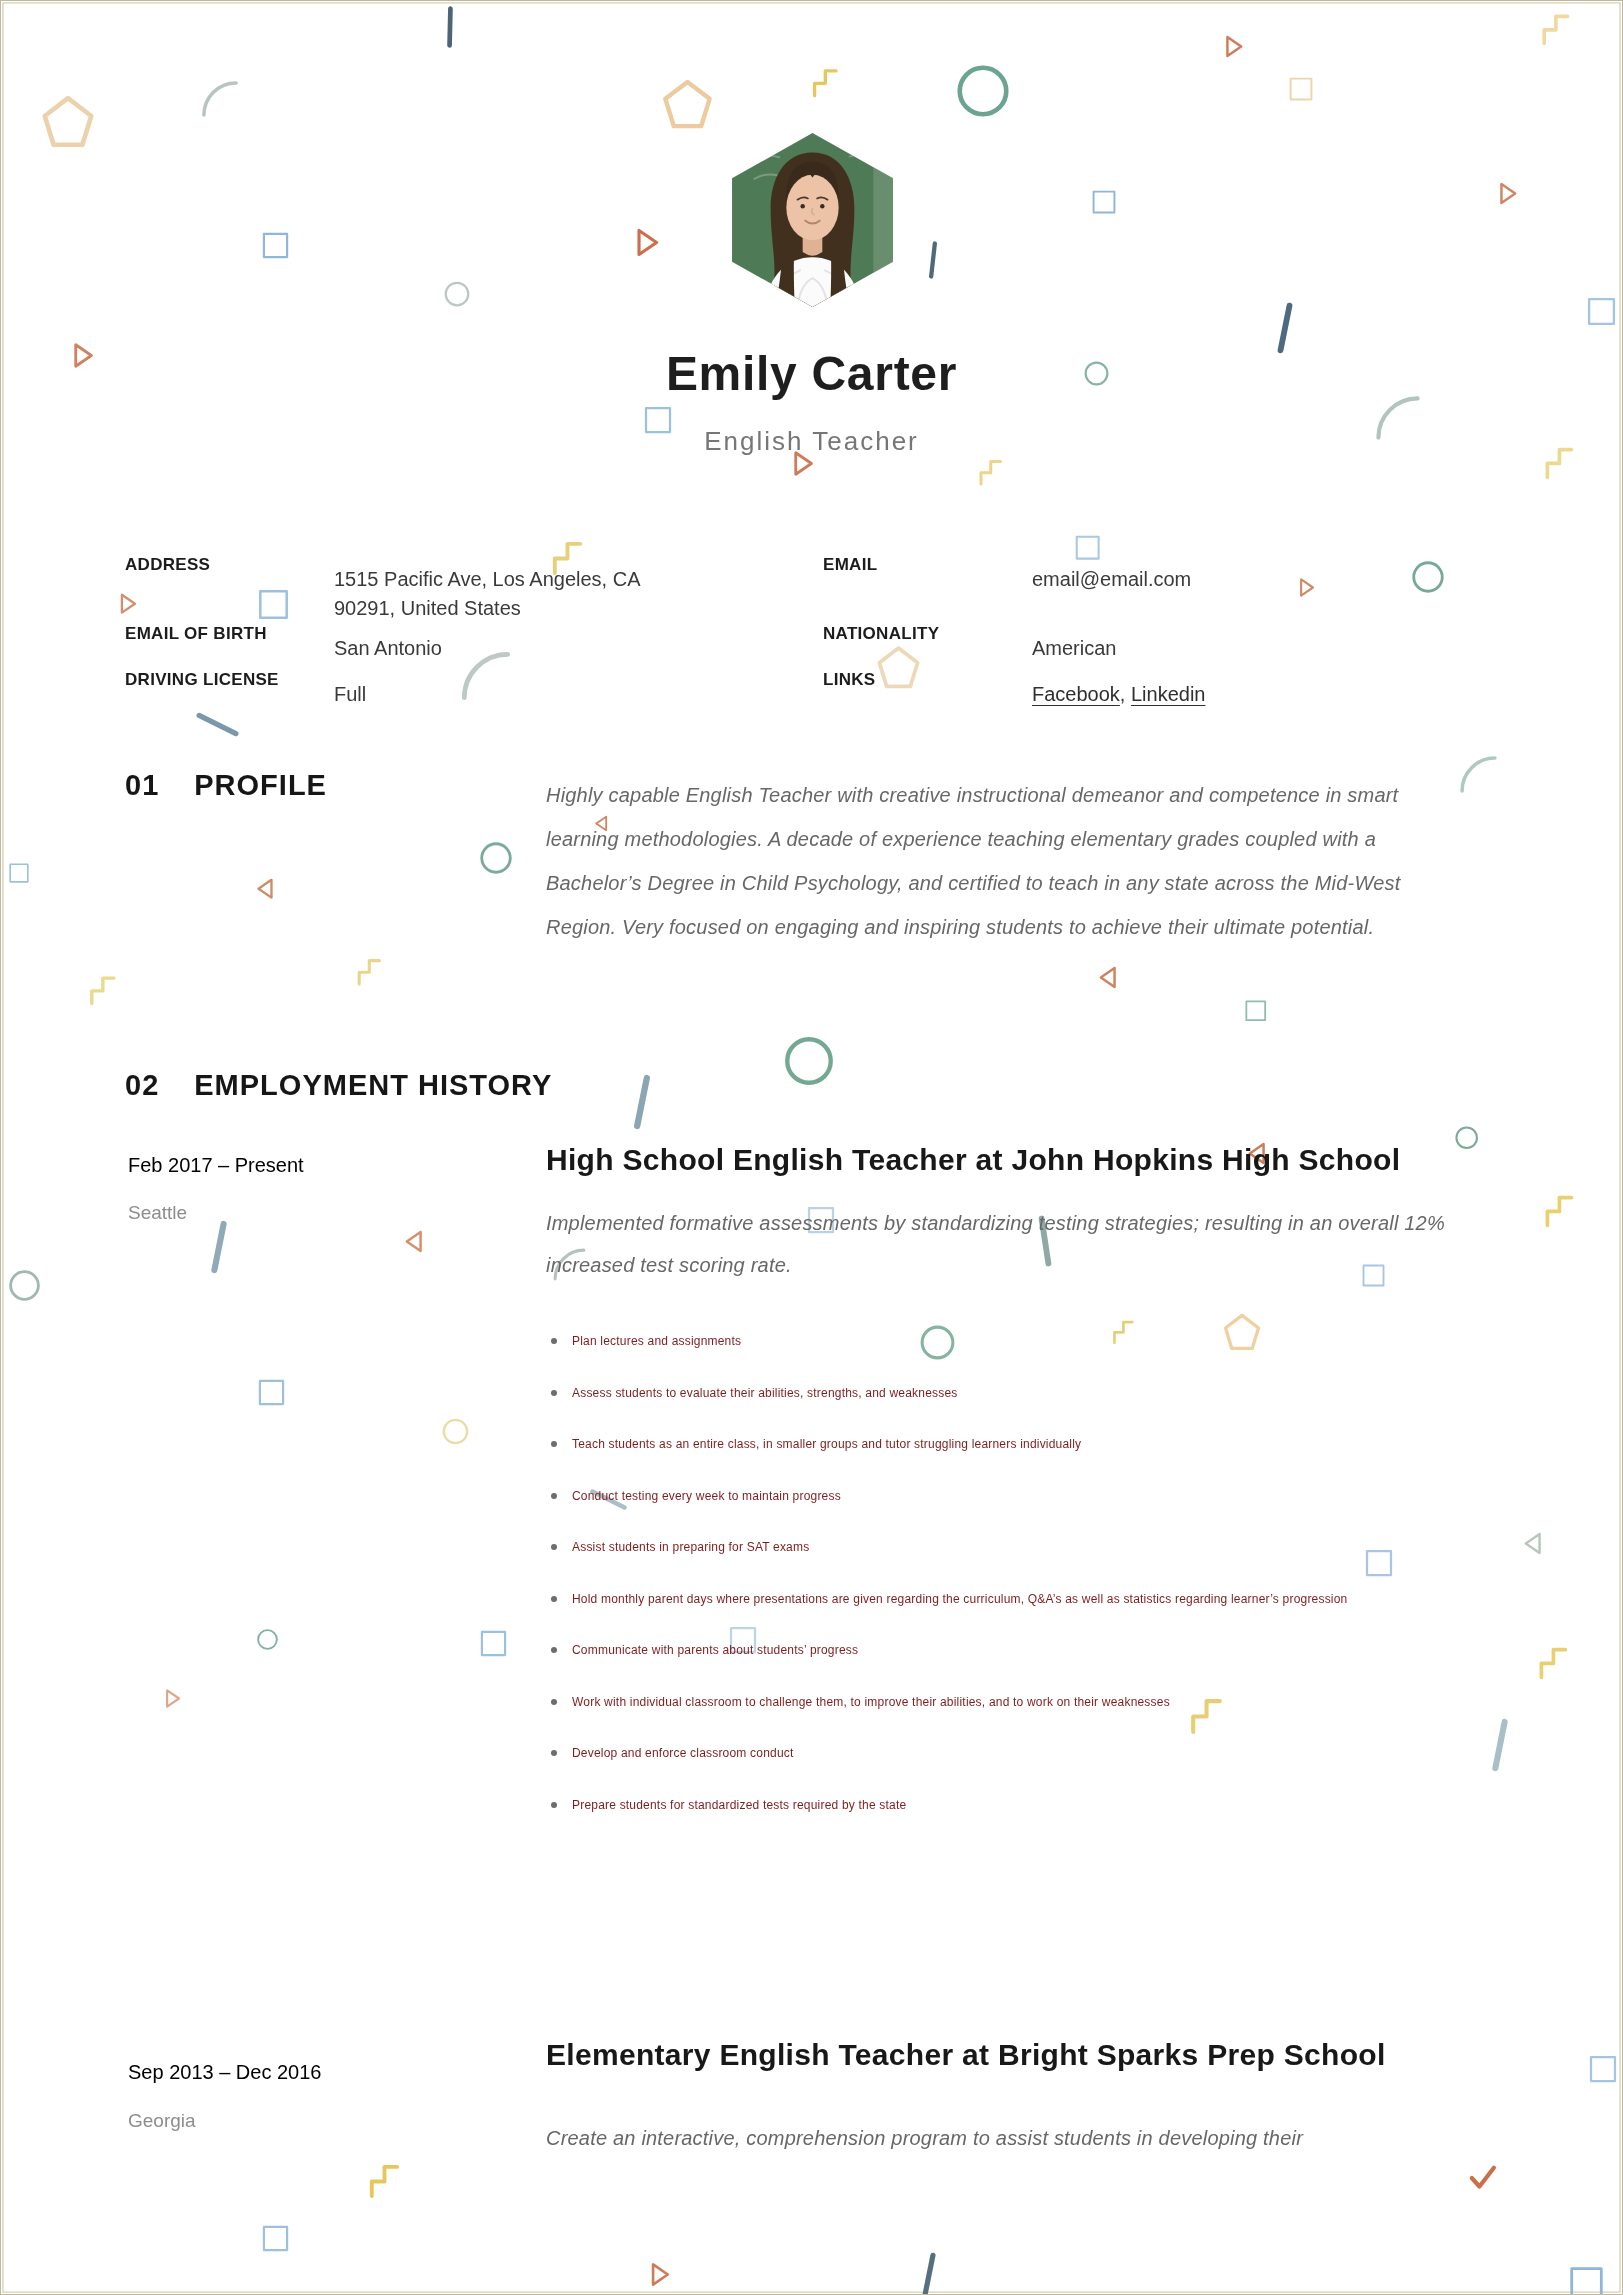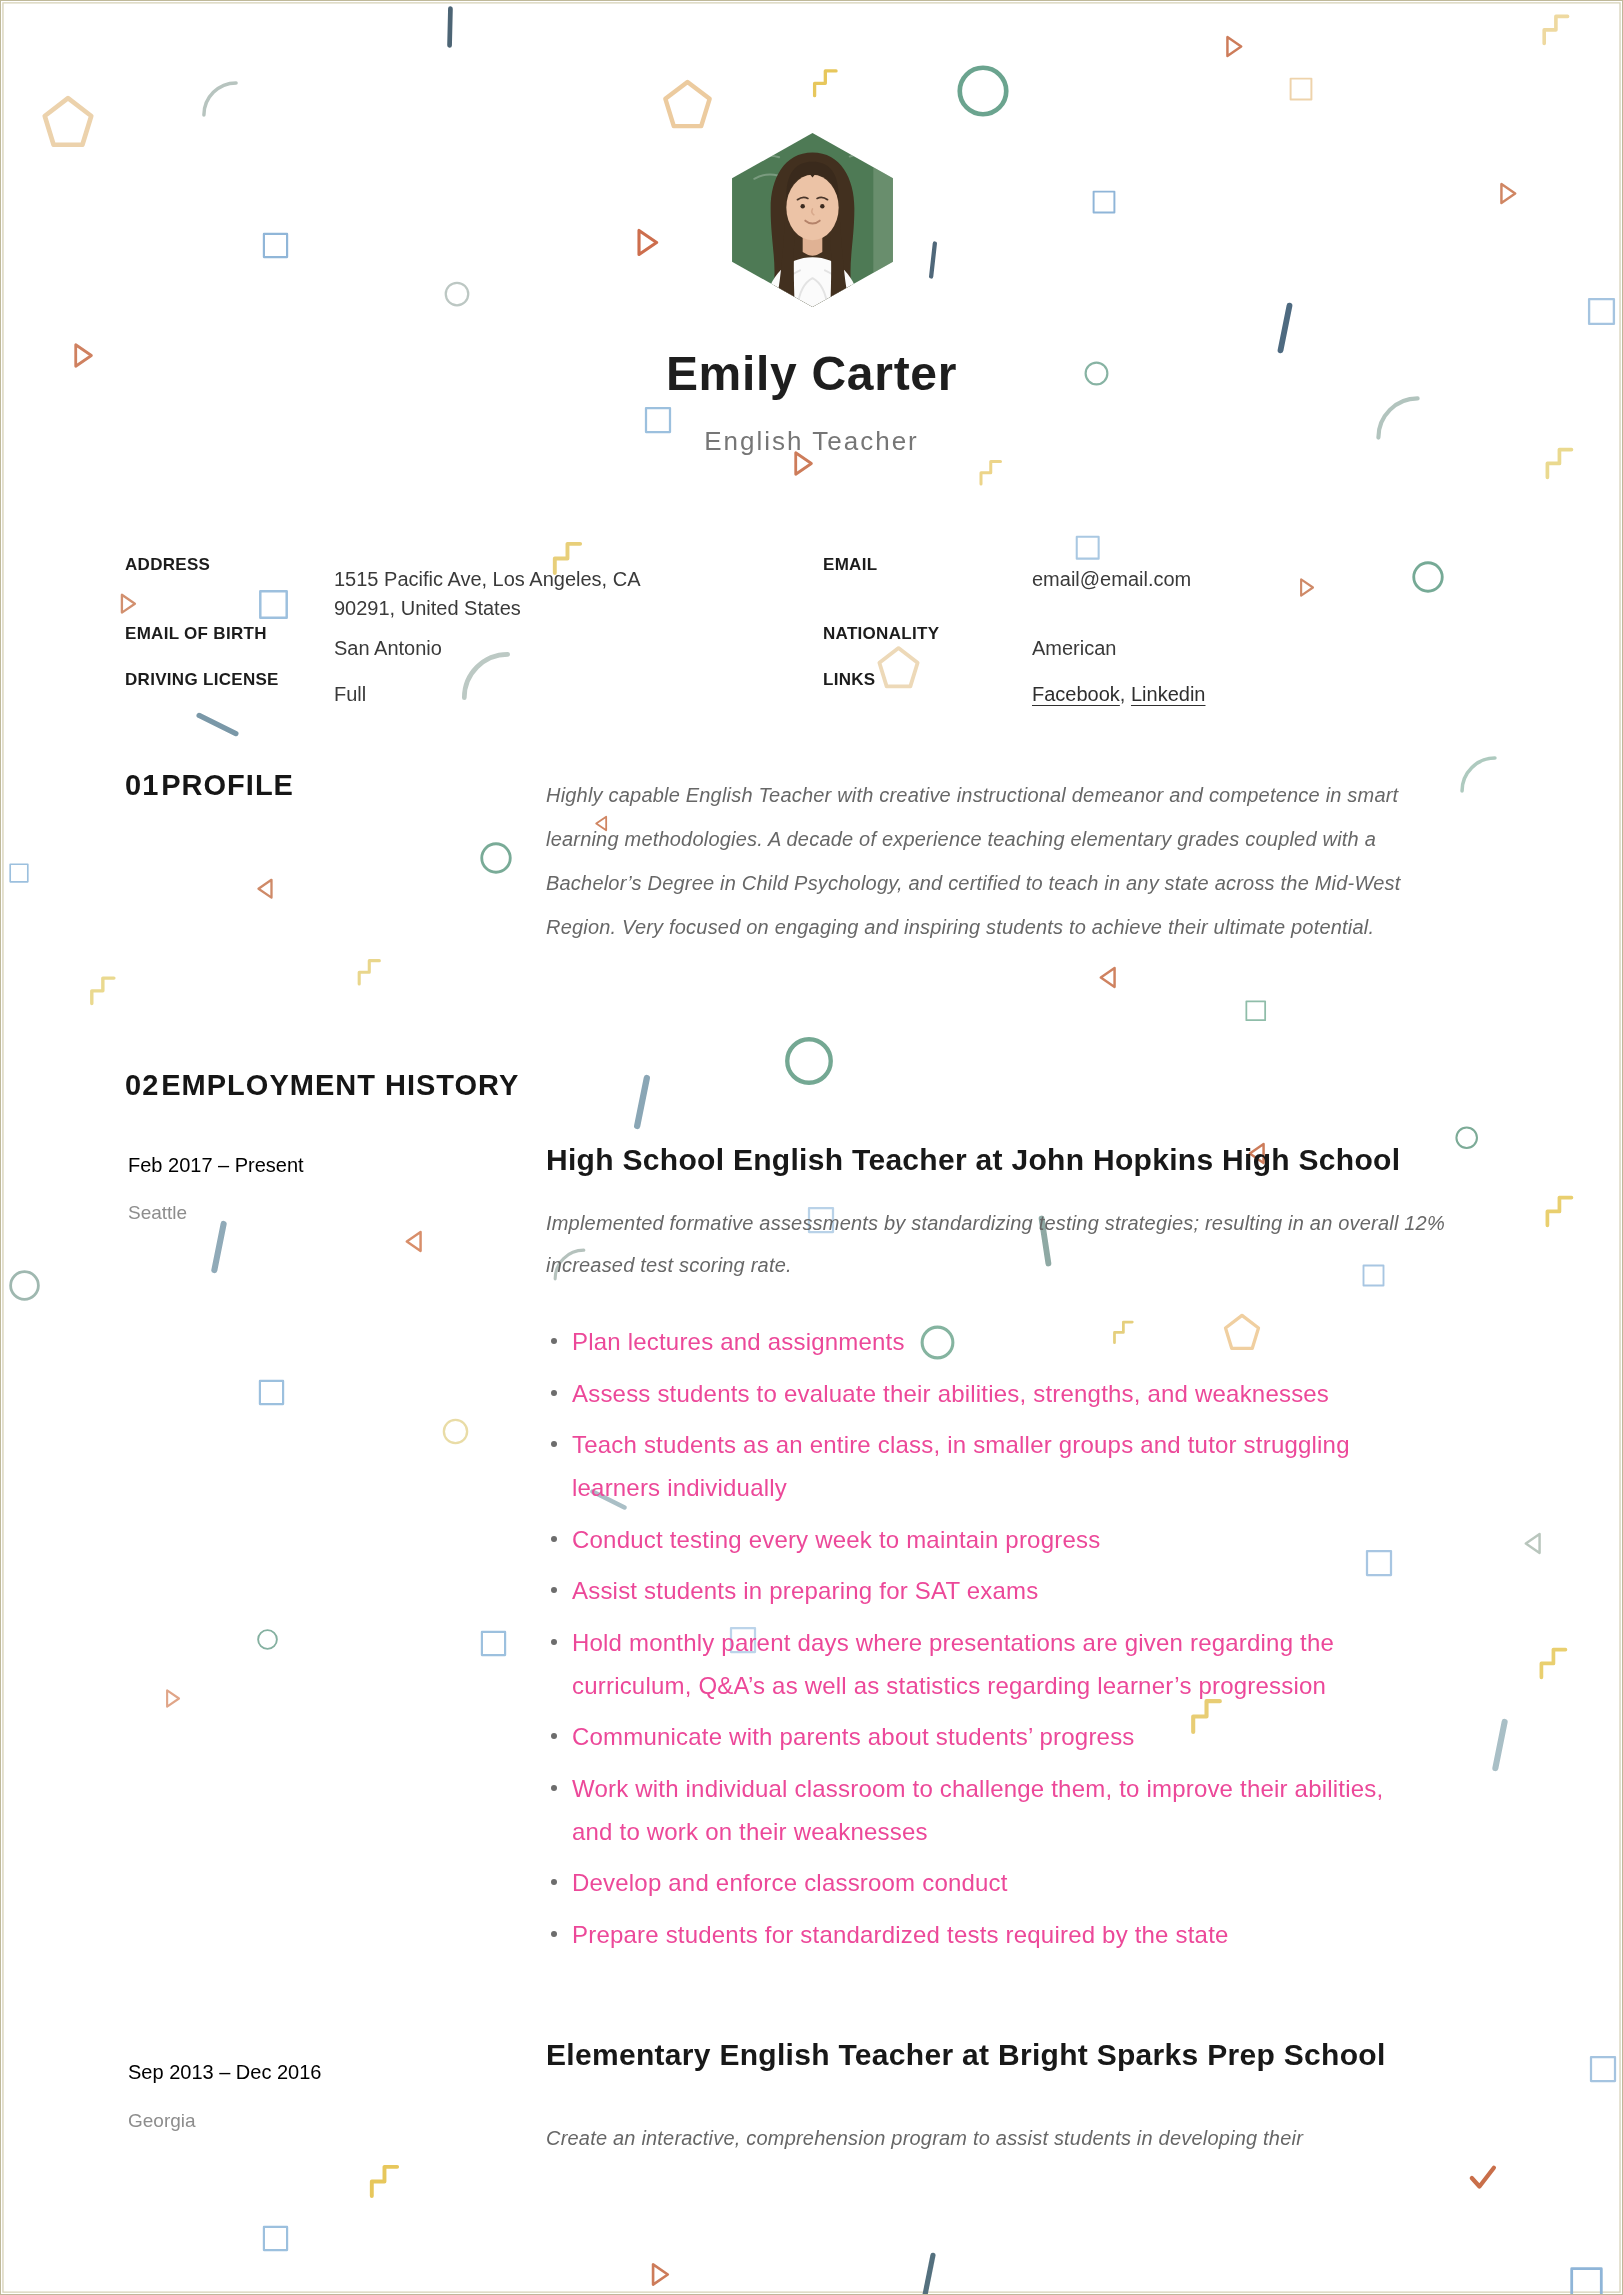--- a/index.html
+++ b/index.html
@@ -38,21 +38,21 @@
   .crow.l{left:124px;width:621px;}
   .crow.r{left:822px;width:686px;}
   .clabel{
     flex:0 0 209px;font-size:17px;font-weight:700;color:#1c1c1c;
     letter-spacing:0.3px;padding-top:3.9px;
   }
   .cvalue{font-size:20px;color:#3a3a3a;line-height:29px;max-width:366px;margin-top:14px;}
   .link{color:#2f2f2f;text-decoration:underline;text-underline-offset:3.9px;text-decoration-thickness:1.3px;cursor:pointer;}
 
   .sec-head{
-    position:absolute;left:124px;display:flex;gap:2px;
+    position:absolute;left:124px;display:flex;gap:35px;
     font-size:29px;font-weight:700;color:#161616;letter-spacing:1px;
   }
   .profile-text{
     position:absolute;left:545px;top:772px;width:902px;
     font-size:20px;font-style:italic;color:#676767;line-height:44px;letter-spacing:0.2px;
   }
 
   .jmeta{position:absolute;left:127px;width:392px;}
   .jdates{font-size:20px;color:#000000;}
   .jloc{font-size:19px;color:#8d8d8d;}
@@ -64,21 +64,21 @@
     position:absolute;left:545px;width:961px;
     font-size:20px;font-style:italic;color:#676767;line-height:42px;letter-spacing:0.2px;
     white-space:pre-wrap;
   }
   .jbullets{
     position:absolute;left:545px;top:1319px;width:876px;
     margin:0;padding:0;list-style:none;
   }
   .jbullets li{
     position:relative;padding-left:26px;margin-bottom:8.5px;
-    font-size:24px;color:#ec4899;line-height:43px;letter-spacing:0.2px;
+    font-size:12px;color:#7f1d1d;line-height:43px;letter-spacing:0.2px;
   }
   .jbullets li::before{
     content:"";position:absolute;left:5.2px;top:18.3px;width:5.9px;height:5.9px;border-radius:50%;background:#6d6d6d;
   }
 </style>
 </head>
 <body>
 
 <div class="page">
   <div class="decor-layer" id="decor-layer">

